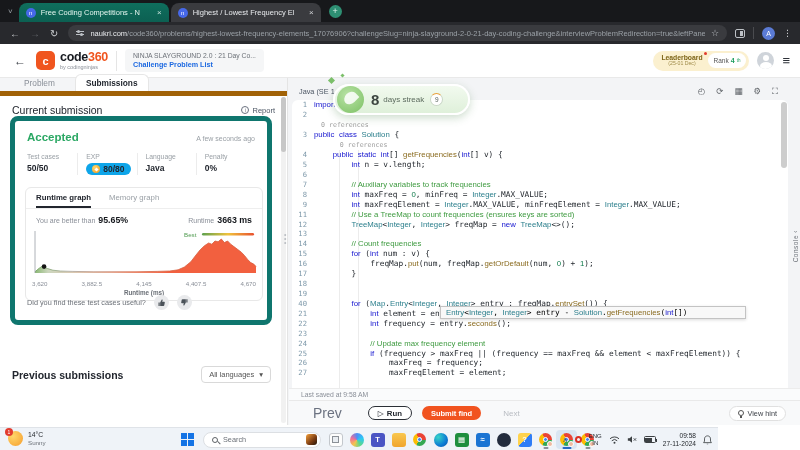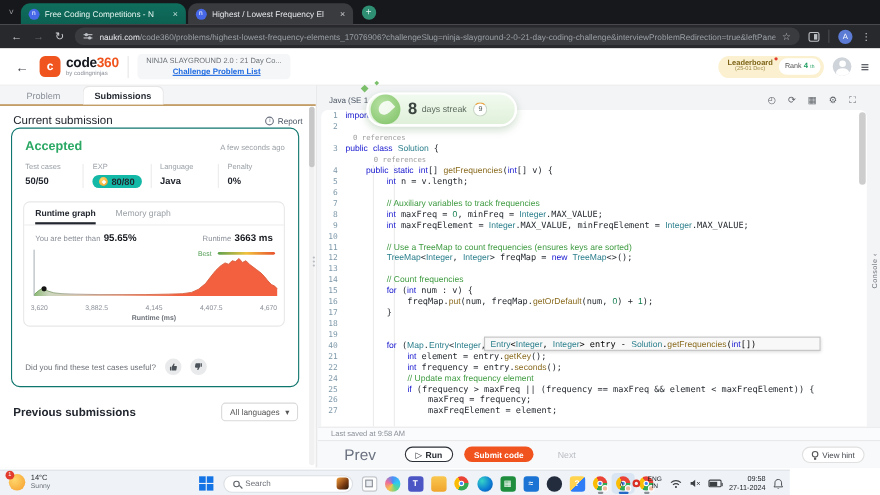--- a/index.html
+++ b/index.html
@@ -38,55 +38,55 @@
   .backarrow{font-size:12px;color:#3f434a;margin:0 10px 0 14px;}
   .logo{display:flex;align-items:center;gap:5px;}
   .logomark{width:19px;height:19px;border-radius:5px;background:#f0551f;color:#fff;font-weight:bold;font-size:11px;display:flex;align-items:center;justify-content:center;}
   .logotxt{line-height:1;}
   .logotxt .l1{font-size:12.5px;font-weight:800;color:#16191f;letter-spacing:-.3px;}
   .logotxt .l1 b{color:#f0551f;}
   .logotxt .l2{font-size:5.5px;color:#8a8f98;margin-top:1px;}
   .hdrsep{width:1px;height:20px;background:#e5e5e5;margin:0 8px;}
   .chalbox{background:#f5f6f7;border-radius:4px;padding:3px 8px;line-height:1.25;}
   .chalbox .t{font-size:6.8px;color:#6b7077;}
-  .chalbox .a{font-size:7.2px;color:#1e6ae1;font-weight:bold;text-decoration:underline;margin-left:24px;}
+  .chalbox .a{font-size:7.2px;color:#1e6ae1;font-weight:bold;}
   .hright{margin-left:auto;display:flex;align-items:center;gap:8px;margin-right:10px;}
   .lead{background:#fbf0cf;border-radius:10px;height:20px;display:flex;align-items:center;gap:5px;padding:0 3px 0 8px;}
   .lead .lcol{line-height:1.1;text-align:center;}
   .lead .lt{font-size:6.8px;font-weight:bold;color:#7d6418;position:relative;}
   .lead .lt i{position:absolute;top:-2px;right:-4px;width:3px;height:3px;background:#e23b2e;border-radius:50%;}
   .lead .ld{font-size:5.2px;color:#a08c4a;}
   .rank{background:#fff;border-radius:9px;height:15px;display:flex;align-items:center;padding:0 6px;font-size:6.5px;color:#555;gap:2px;}
   .rank b{color:#1f9e5f;font-size:7px;}
   .rank sup{font-size:4.5px;color:#1f9e5f;}
   .havatar{width:17px;height:17px;border-radius:50%;background:#cfd4da;position:relative;overflow:hidden;}
   .havatar::before{content:'';position:absolute;left:5.5px;top:3px;width:6px;height:6px;border-radius:50%;background:#fff;}
   .havatar::after{content:'';position:absolute;left:2.5px;top:10px;width:12px;height:8px;border-radius:50%;background:#fff;}
   .burger{font-size:13px;color:#2d3138;}
 
   
   #main{position:absolute;left:0;top:78px;width:800px;height:347px;background:#f3f4f6;}
   #leftpanel{position:absolute;left:0;top:0;width:288px;height:347px;background:#fff;border-right:1px solid #e4e4e4;}
-  #lp-tabs{height:18px;background:#f4f5f7;border-bottom:1px solid #a16207;display:flex;align-items:flex-end;padding-left:14px;gap:10px;}
+  #lp-tabs{height:18px;background:#f4f5f7;border-bottom:5px solid #a16207;display:flex;align-items:flex-end;padding-left:14px;gap:10px;}
   .lp-tab{font-size:8.3px;color:#8a8f98;padding:3px 10px;}
   .lp-tab.act{background:#fff;border:1px solid #e6e6e6;border-bottom:none;border-radius:6px 6px 0 0;color:#1f242c;font-weight:bold;}
   .secrow{display:flex;align-items:center;margin:8px 12px 0 12px;}
   .sectitle{font-size:10.5px;font-weight:normal;color:#22262e;}
   .report{margin-left:auto;display:flex;align-items:center;gap:3px;font-size:7.5px;color:#4b5563;}
   .infoc{width:8px;height:8px;border:1px solid #6b7280;border-radius:50%;font-size:5.5px;color:#6b7280;display:flex;align-items:center;justify-content:center;}
-  #acard{position:absolute;left:10px;top:38px;width:262px;height:236px;border:1px solid #0f766e;border-radius:8px;background:#fff;}
+  #acard{position:absolute;left:10px;top:38px;width:262px;height:209px;border:5px solid #0f766e;border-radius:8px;background:#fff;}
   .acc-row{display:flex;align-items:baseline;margin:10px 12px 0 12px;}
   .acc-status{font-size:11.5px;font-weight:bold;color:#2ba864;}
   .acc-time{margin-left:auto;font-size:7px;color:#9aa0a6;}
   #stats-row{display:flex;margin:10px 12px 0 12px;}
   .stat{flex:1;padding-left:8px;border-left:1px solid #ececec;}
   .stat:first-child{padding-left:0;border-left:none;}
   .stat .sl{font-size:6.8px;color:#9aa0a6;margin-bottom:3px;}
   .stat .sv{font-size:8.5px;font-weight:bold;color:#22262e;}
-  .exp-pill{display:inline-flex;align-items:center;gap:3px;background:#14b8a6;border-radius:8px;padding:1px 6px;}
+  .exp-pill{display:inline-flex;align-items:center;gap:3px;background:#0ea5e9;border-radius:8px;padding:1px 6px;}
   .coin{width:8px;height:8px;border-radius:50%;background:radial-gradient(circle at 35% 30%,#ffd66b,#f39b1d);position:relative;flex:none;}
   .coin::after{content:'';position:absolute;left:2.5px;top:2.5px;width:3px;height:3px;background:#fff;transform:rotate(45deg);}
   #gcard{position:absolute;left:10px;top:66px;width:238px;height:114px;border:1px solid #e8e8e8;border-radius:6px;background:#fff;}
   #gtabs{display:flex;gap:18px;padding:5px 10px 0 10px;border-bottom:1px solid #eee;}
   .gtab{font-size:7.8px;color:#9aa0a6;padding-bottom:4px;}
   .gtab.act{color:#22262e;font-weight:bold;border-bottom:2px solid #22262e;}
   .gstats{display:flex;margin:6px 10px 0 10px;font-size:7px;color:#8a8f98;}
   .gstats b{font-size:8.8px;color:#15181d;margin-left:3px;}
   .gstats .rt{margin-left:auto;}
   #chartwrap{margin:3px 6px 0 6px;}
@@ -403,24 +403,20 @@
             </div>
             <div class="cl">
               <span class="ln">8</span>
               <pre class="ct">        <span class="tok-kw">int</span> maxFreq = <span class="tok-nm">0</span>, minFreq = <span class="tok-ty">Integer</span>.MAX_VALUE;</pre>
             </div>
             <div class="cl">
               <span class="ln">9</span>
               <pre class="ct">        <span class="tok-kw">int</span> maxFreqElement = <span class="tok-ty">Integer</span>.MAX_VALUE, minFreqElement = <span class="tok-ty">Integer</span>.MAX_VALUE;</pre>
             </div>
             <div class="cl">
-              <span class="ln">10</span>
-              <pre class="ct"></pre>
-            </div>
-            <div class="cl">
               <span class="ln">11</span>
               <pre class="ct">        <span class="tok-cm">// Use a TreeMap to count frequencies (ensures keys are sorted)</span></pre>
             </div>
             <div class="cl">
               <span class="ln">12</span>
               <pre class="ct">        <span class="tok-ty">TreeMap</span>&lt;<span class="tok-ty">Integer</span>, <span class="tok-ty">Integer</span>&gt; freqMap = <span class="tok-kw">new</span> <span class="tok-ty">TreeMap</span>&lt;&gt;();</pre>
             </div>
             <div class="cl">
               <span class="ln">13</span>
               <pre class="ct"></pre>
@@ -452,20 +448,24 @@
               <span class="ln">40</span>
               <pre class="ct">        <span class="tok-kw">for</span> (<span class="tok-ty">Map</span>.<span class="tok-ty">Entry</span>&lt;<span class="tok-ty">Integer</span>, <span class="tok-ty">Integer</span>&gt; entry : freqMap.<span class="tok-mt">entrySet</span>()) {</pre>
             </div>
             <div class="cl">
               <span class="ln">21</span>
               <pre class="ct">            <span class="tok-kw">int</span> element = entry.<span class="tok-mt">getKey</span>();</pre>
             </div>
             <div class="cl">
               <span class="ln">22</span>
               <pre class="ct">            <span class="tok-kw">int</span> frequency = entry.<span class="tok-mt">seconds</span>();</pre>
+            </div>
+            <div class="cl">
+              <span class="ln">23</span>
+              <pre class="ct"></pre>
             </div>
             <div class="cl">
               <span class="ln">24</span>
               <pre class="ct">            <span class="tok-cm">// Update max frequency element</span></pre>
             </div>
             <div class="cl">
               <span class="ln">25</span>
               <pre class="ct">            <span class="tok-kw">if</span> (frequency &gt; maxFreq || (frequency == maxFreq &amp;&amp; element &lt; maxFreqElement)) {</pre>
             </div>
             <div class="cl">
@@ -491,21 +491,21 @@
       <span class="spark" style="left:52px;top:-4px;width:3px;height:3px;"></span>
       <div id="lastsaved">
           <span>Last saved at 9:58 AM</span>
         </div>
       <div id="edfoot">
         <span class="prevbtn">Prev</span>
         <span class="runbtn">
             <span>▷</span>
             <span>Run</span>
           </span>
-        <span class="subbtn">Submit code</span>
+        <span class="subbtn">Submit find</span>
         <span class="nextbtn">Next</span>
         <span class="hintbtn">
             <span class="bulb"></span>
             <span>View hint</span>
           </span>
       </div>
     </div>
   </div>
 
   <div id="taskbar">

